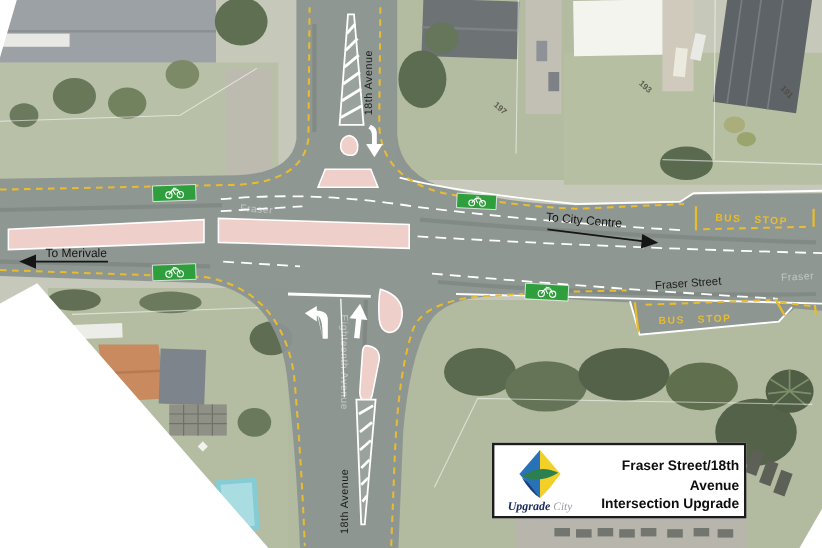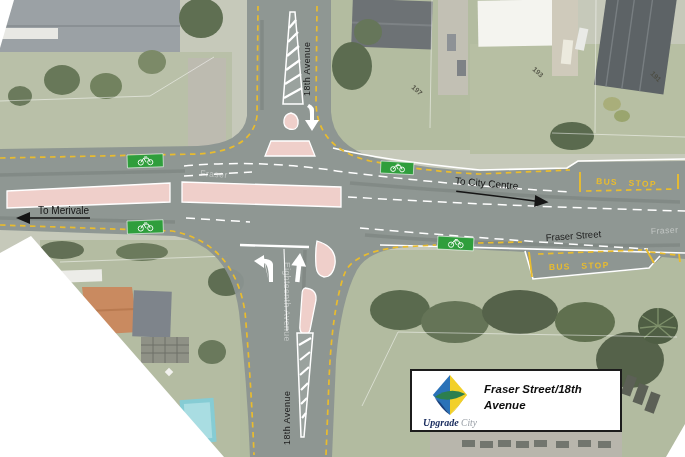--- a/index.html
+++ b/index.html
@@ -8,22 +8,22 @@
   svg{position:absolute;left:0;top:0;}
   svg text{font-family:"Liberation Sans",sans-serif;}
   .dir-label{font-size:10px;fill:#151515;}
   .street-label{font-size:9.5px;fill:#1c1c1c;}
   .ave-label{font-size:9px;fill:#1c1c1c;letter-spacing:.4px;}
   .faint-label{font-size:8.5px;fill:rgba(255,255,255,.45);letter-spacing:.5px;}
   .bus-label{font-size:8.5px;font-weight:bold;fill:#e9bc2e;letter-spacing:1.3px;word-spacing:7px;}
   .housenum{font-size:7px;fill:#4a4a3e;font-weight:bold;opacity:.85;}
   .legend-box{position:absolute;left:410px;top:369px;width:212px;height:63px;background:#ffffff;
               border:2px solid #1c1c1c;box-sizing:border-box;}
-  .legend-title{position:absolute;left:72px;right:4px;top:11px;text-align:left;
-                font-size:11.5px;font-weight:bold;color:#0e0e0e;line-height:1.35;font-style:italic;}
+  .legend-title{position:absolute;left:72px;right:4px;top:11px;text-align:right;
+                font-size:11.5px;font-weight:bold;color:#0e0e0e;line-height:1.35;}
   .logo-block{position:absolute;left:6px;top:3px;width:64px;height:56px;text-align:center;}
   .logo-word{position:absolute;left:0;right:0;bottom:2px;font-family:"Liberation Serif",serif;
              font-style:italic;font-size:10px;color:#16295c;font-weight:bold;white-space:nowrap;}
   .logo-word .city{color:#969ca4;font-weight:normal;font-size:9.5px;}
 </style>
 </head>
 <body>
 
 <div class="stage">
 <svg width="685" height="457" viewBox="0 0 685 457">
@@ -304,15 +304,16 @@
         <polygon points="20,1 2,22 20,43" fill="#2a72b8"></polygon>
         <polygon points="20,1 38,22 20,43" fill="#f2d028"></polygon>
         <path d="M4,24 Q20,13 36,21 Q20,31 4,24 Z" fill="#2c7f4e"></path>
         <path d="M4,25 Q12,38 20,43 L10,30 Z" fill="#173f7c"></path>
         <path d="M20,43 Q30,34 36,23 Q26,36 20,43 Z" fill="#e8ca30"></path>
       </svg>
       <div class="logo-word"><span>Upgrade</span> <span class="city">City</span></div>
     </div>
     <div class="legend-title">
       <div>Fraser Street/18th Avenue</div>
+      <div>Intersection Upgrade</div>
     </div>
   </div>
 </div>
 
 </body></html>

